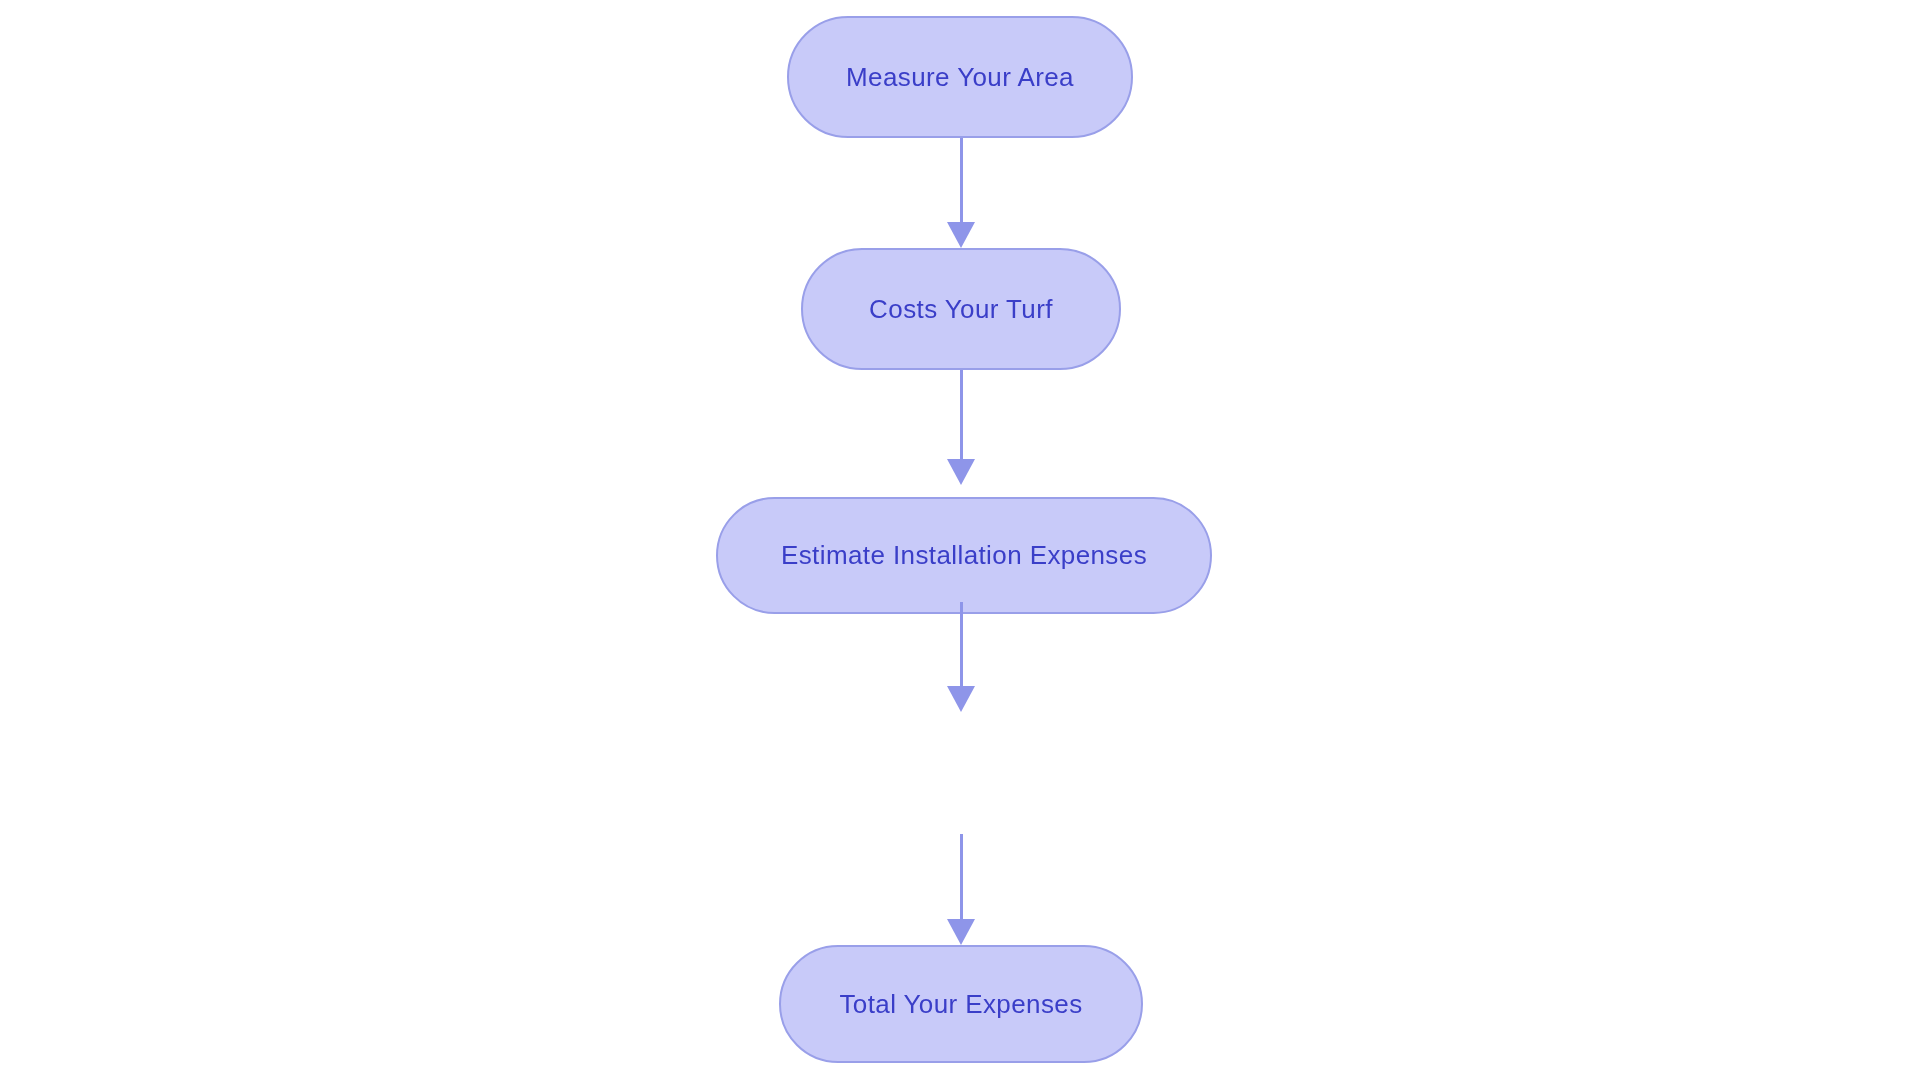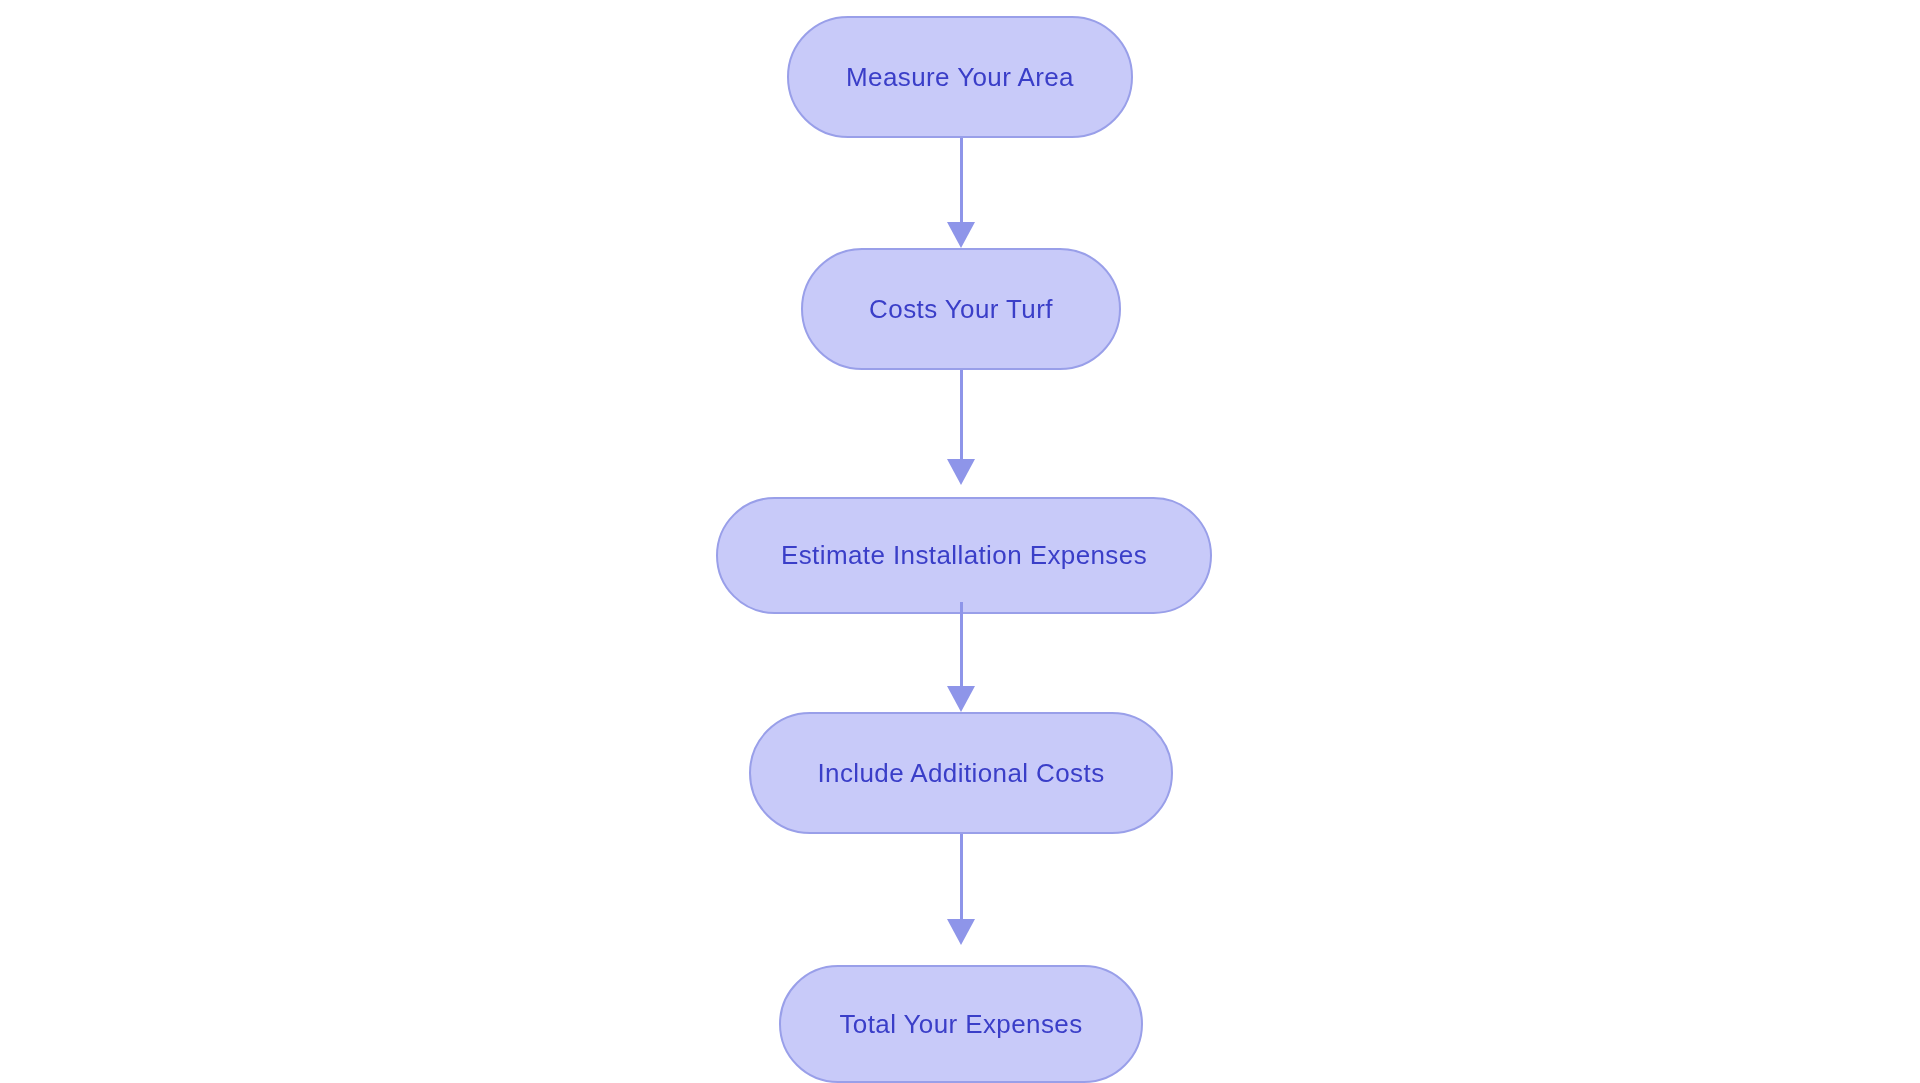--- a/index.html
+++ b/index.html
@@ -82,26 +82,23 @@
 
   <div class="node" style="left:716px; top:485px; width:496px; height:117px;margin-top:12px;">
     <span class="node-label">Estimate Installation Expenses</span>
   </div>
 
   <div class="arrow" style="left:947px; top:602px; height:110px;">
     <div class="arrow-line"></div>
     <div class="arrow-head"></div>
   </div>
 
-  <div class="node" style="left:749px; top:712px; width:424px; height:122px;">
-    <span class="node-label">Include Additional Costs</span>
-  </div>
 
   <div class="arrow" style="left:947px; top:834px; height:111px;">
     <div class="arrow-line"></div>
     <div class="arrow-head"></div>
   </div>
 
-  <div class="node" style="left:779px; top:945px; width:364px; height:118px;margin-top:20px;">
+  <div class="node" style="left:779px; top:945px; width:364px; height:118px;">
     <span class="node-label">Total Your Expenses</span>
   </div>
 
 </div>
 
 </body></html>

